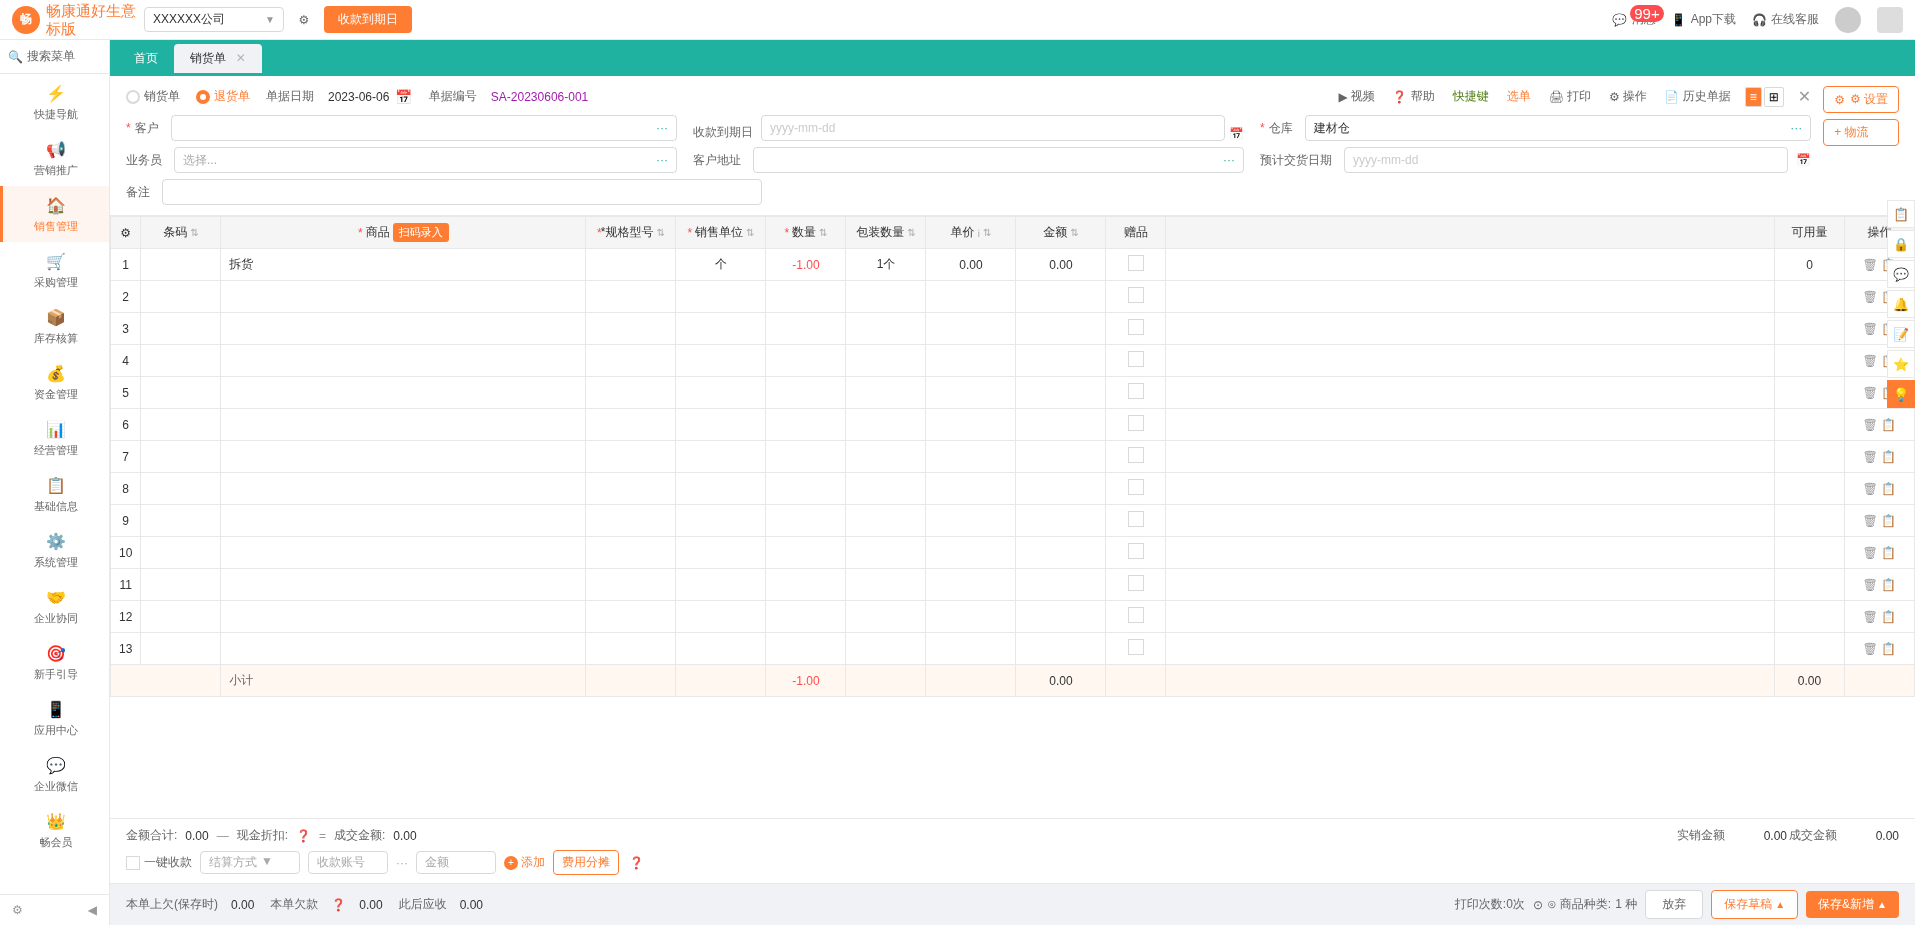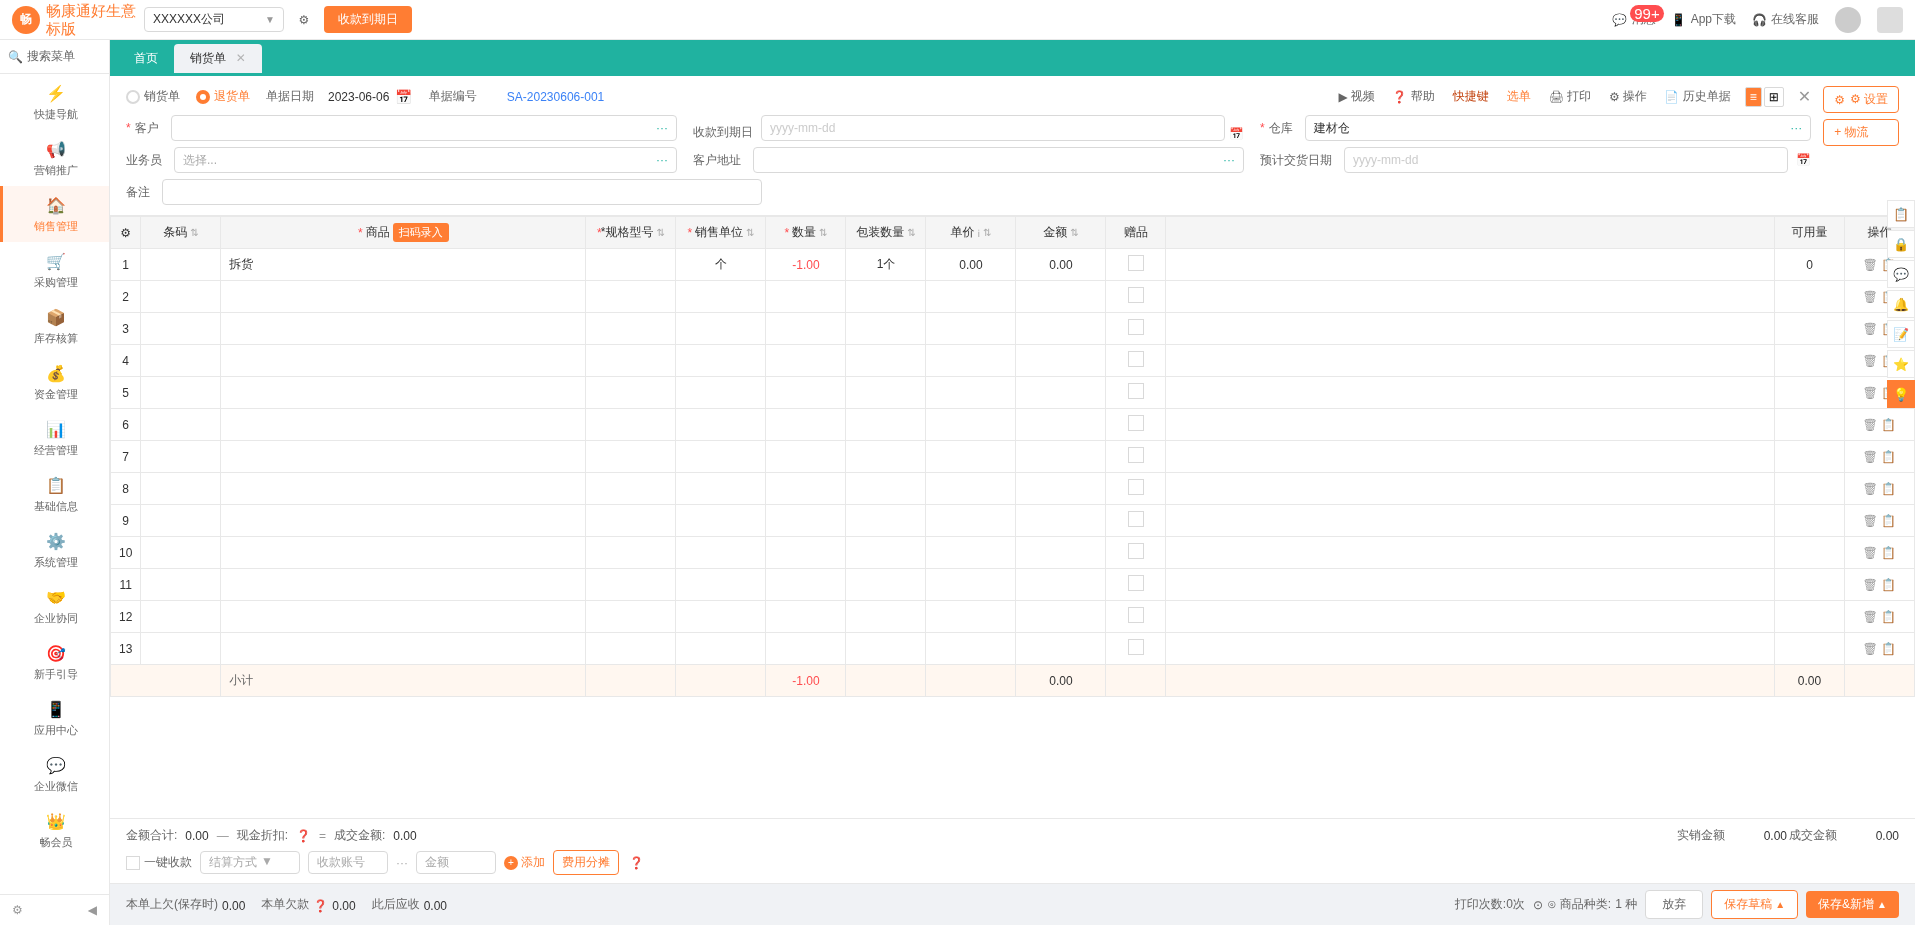--- a/index.html
+++ b/index.html
@@ -79,21 +79,21 @@
     .minus-icon { color: #999; }
     .equals-icon { color: #999; }
     .payment-row { display: flex; align-items: center; gap: 8px; }
     .one-click-btn { display: flex; align-items: center; gap: 4px; }
     .checkbox-small { width: 14px; height: 14px; border: 1px solid #d9d9d9; display: inline-block; cursor: pointer; }
     .expense-btn { border: 1px solid #ff7d33; color: #ff7d33; background: #fff; border-radius: 4px; padding: 3px 8px; cursor: pointer; }
 
     
     .bottom-bar { background: #f0f2f5; border-top: 1px solid #e8e8e8; padding: 6px 16px; display: flex; align-items: center; gap: 16px; }
     .bottom-info { display: flex; align-items: center; gap: 16px; flex: 1; }
-    .bottom-item { display: flex; align-items: flex-end; gap: 4px; color: #666; }
+    .bottom-item { display: flex; align-items: center; gap: 13px; color: #666; }
     .bottom-item span.val { color: #333; }
     .bottom-actions { display: flex; align-items: center; gap: 8px; margin-left: auto; }
     .print-count { color: #666; }
     .goods-type { display: flex; align-items: center; gap: 4px; color: #666; cursor: pointer; }
     .abandon-btn { border: 1px solid #d9d9d9; background: #fff; color: #666; border-radius: 4px; padding: 5px 16px; cursor: pointer; }
     .save-draft-btn { border: 1px solid #ff7d33; background: #fff; color: #ff7d33; border-radius: 4px; padding: 5px 12px; cursor: pointer; display: flex; align-items: center; gap: 3px; }
     .save-new-btn { background: #ff7d33; color: #fff; border: none; border-radius: 4px; padding: 5px 12px; cursor: pointer; display: flex; align-items: center; gap: 3px; }
     .btn-arrow { font-size: 10px; }
 
     
@@ -235,35 +235,35 @@
               <div class="radio-circle selected"></div>
               <span style="color:#ff7d33;">退货单</span>
             </div>
 
             <div style="display:flex; align-items:center; gap:6px;">
               <span class="field-label">单据日期</span>
               <span style="color:#333; font-weight:500;">2023-06-06</span>
               <span class="form-icon">📅</span>
             </div>
 
-            <div style="display:flex; align-items:center; gap:22px;">
+            <div style="display:flex; align-items:center; gap:6px;">
               <span class="field-label">单据编号</span>
-              <span style="color:#3b82f6;">SA-20230606-001</span>
+              <span style="color:#a21caf;">SA-20230606-001</span>
             </div>
 
             <div style="margin-left:auto; display:flex; align-items:center; gap:10px;">
               <div class="toolbar-btn">
                 <span>▶</span>
                 <span>视频</span>
               </div>
               <div class="toolbar-btn">
                 <span>❓</span>
                 <span>帮助</span>
               </div>
-              <div class="toolbar-btn" style="color:#c2410c;">
+              <div class="toolbar-btn" style="color:#4d7c0f;">
                 <span>快捷键</span>
               </div>
               <div class="toolbar-btn" style="color:#ff7d33;">
                 <span>选单</span>
               </div>
               <div class="toolbar-btn">
                 <span>🖨</span>
                 <span>打印</span>
               </div>
               <div class="toolbar-btn">

